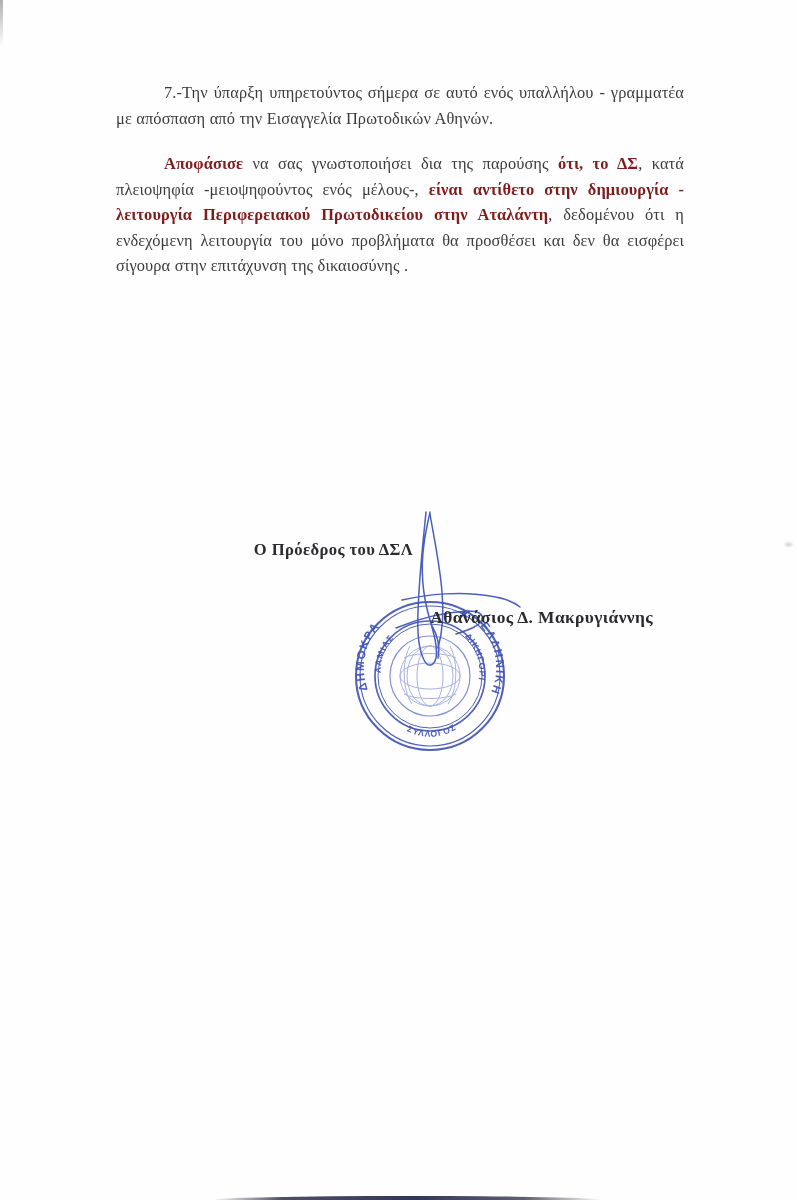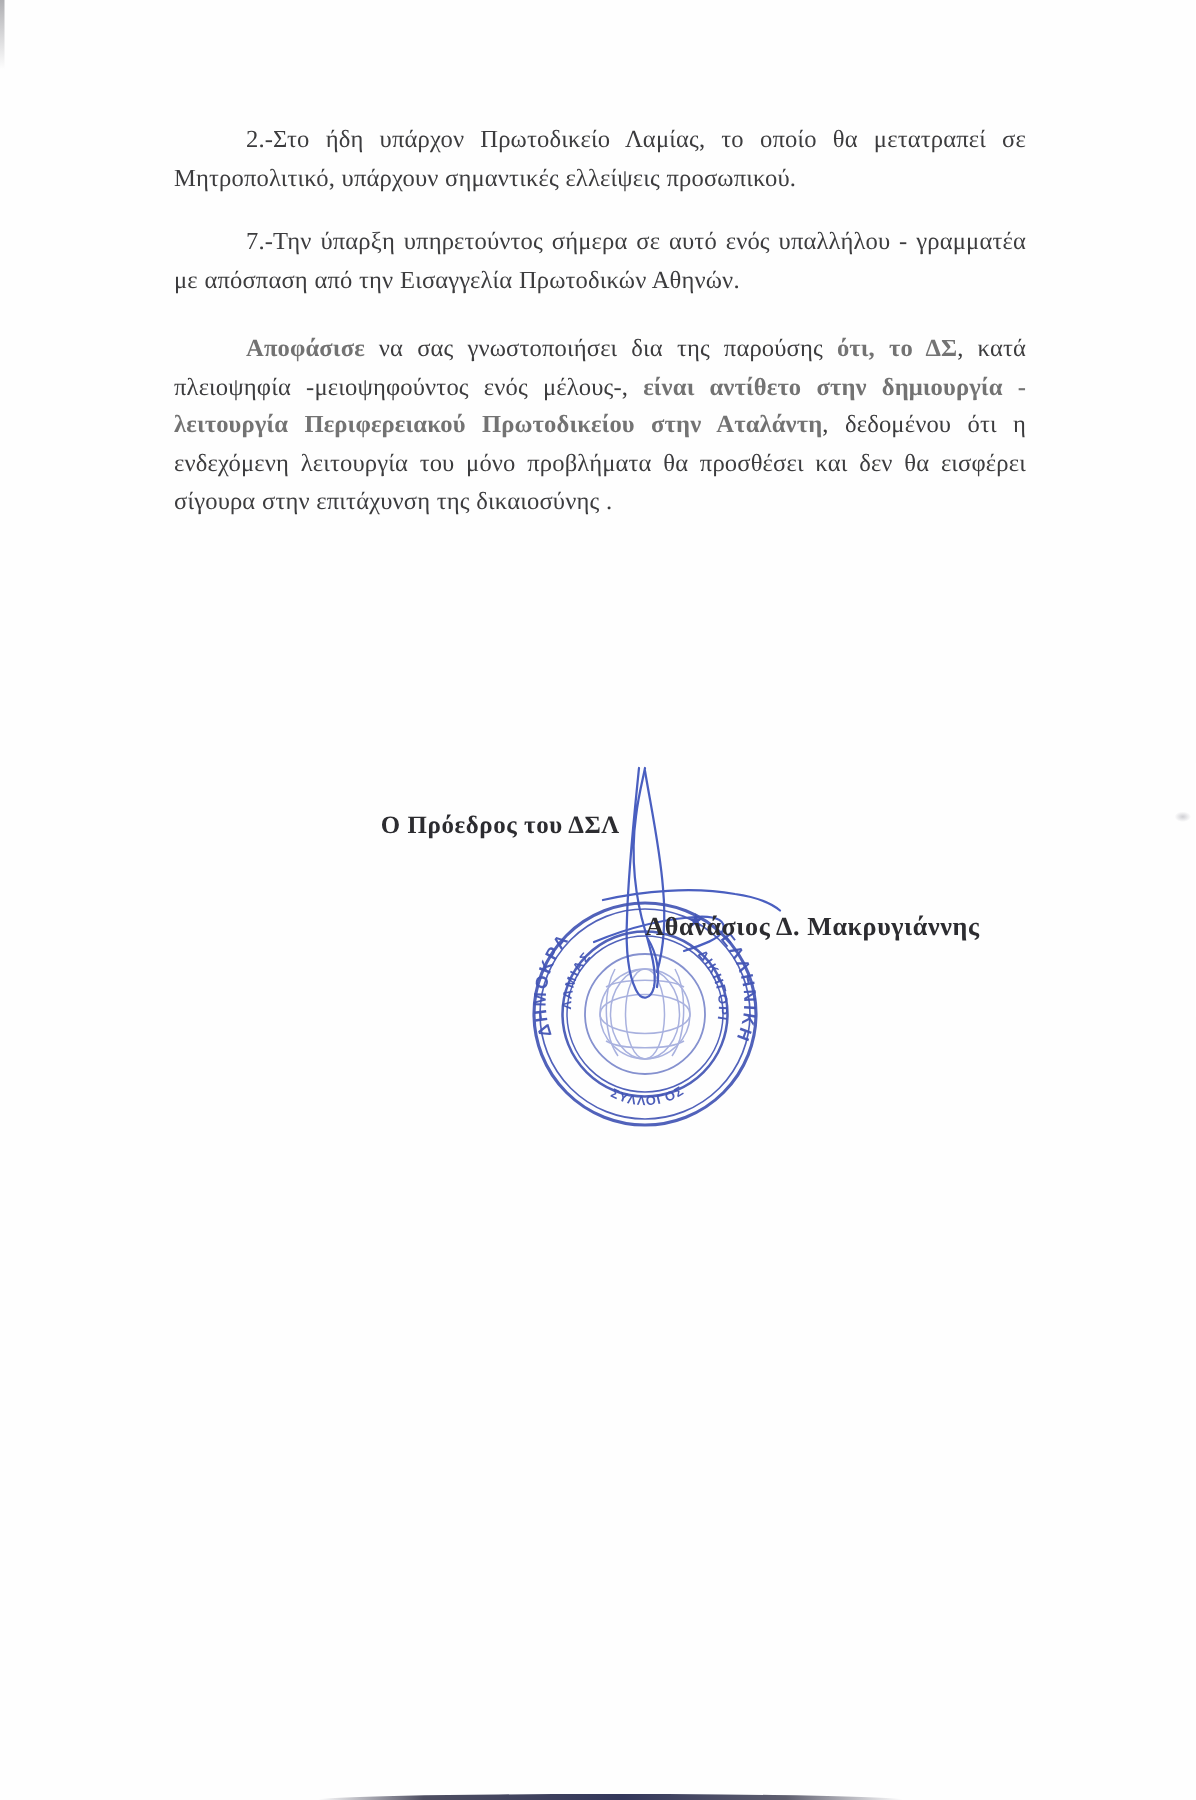--- a/index.html
+++ b/index.html
@@ -67,21 +67,21 @@
     text-indent: 48px;
     letter-spacing: .1px;
     word-spacing: .2px;
   }
   p.para:last-child { margin-bottom: 0; }
 
   p.para.decision {
     margin-top: 20px;
   }
 
-  .b { font-weight: bold; color: #737373; }
+  .b { font-weight: bold; color: #7f1d1d; }
 
   
   .sig-block {
     position: absolute;
     left: 0;
     top: 540px;
     width: 653px;
     text-align: center;
   }
   .sig-title {
@@ -124,21 +124,20 @@
 </style>
 </head>
 <body>
 
 <div class="page">
 
   <div class="scan-edge-left"></div>
   <div class="scan-smudge"></div>
 
   <div class="body-text" id="body-text">
-      <p class="para"><span>2.-Στο ήδη υπάρχον Πρωτοδικείο Λαμίας, το οποίο θα μετατραπεί σε Μητροπολιτικό, υπάρχουν σημαντικές ελλείψεις προσωπικού.</span></p>
       <p class="para"><span>7.-Την ύπαρξη υπηρετούντος σήμερα σε αυτό ενός υπαλλήλου - γραμματέα με απόσπαση από την Εισαγγελία Πρωτοδικών Αθηνών.</span></p>
       <p class="para decision"><span class="b">Αποφάσισε</span><span> να σας γνωστοποιήσει δια της παρούσης </span><span class="b">ότι, το ΔΣ</span><span>, κατά πλειοψηφία -μειοψηφούντος ενός μέλους-, </span><span class="b">είναι αντίθετο στην δημιουργία - λειτουργία Περιφερειακού Πρωτοδικείου στην Αταλάντη</span><span>, δεδομένου ότι η ενδεχόμενη λειτουργία του μόνο προβλήματα θα προσθέσει και δεν θα εισφέρει σίγουρα στην επιτάχυνση της δικαιοσύνης .</span></p>
     </div>
 
   <div class="signature">
     <svg width="180" height="165" viewBox="0 0 180 165" fill="none">
       <g stroke="#4a5fc0" stroke-width="1.5" stroke-linecap="round" stroke-linejoin="round" fill="none">
         <path d="M54 4 C 51 34, 47 70, 46 104 C 45 126, 47 142, 52 152 C 56 160, 62 158, 64 150 C 66 140, 62 126, 58 112 C 52 92, 48 64, 52 36 C 54 20, 57 10, 58 4"></path>
         <path d="M58 6 C 62 30, 68 58, 70 84 C 72 106, 70 126, 66 140"></path>
         <path d="M30 92 C 56 86, 90 83, 118 88 C 132 90, 142 94, 148 99"></path>

